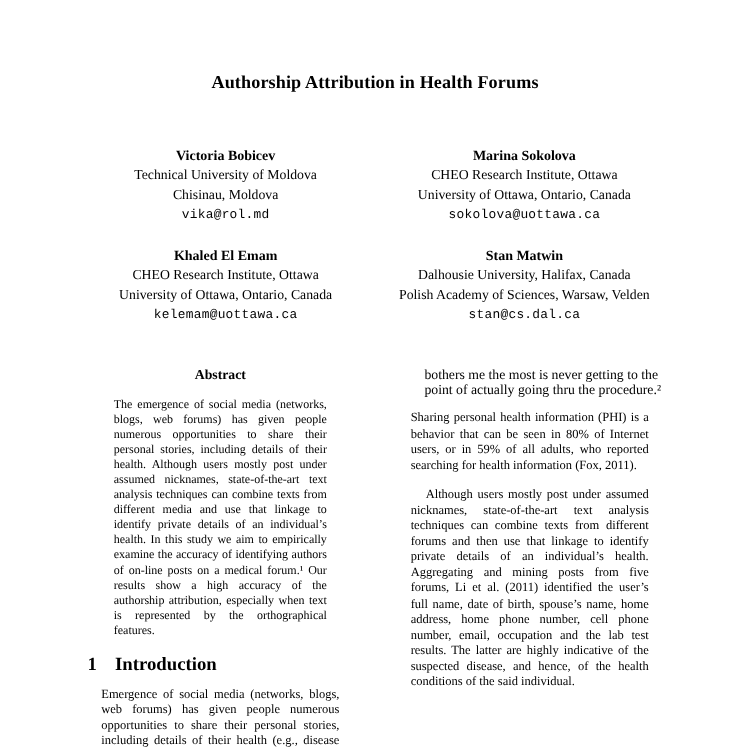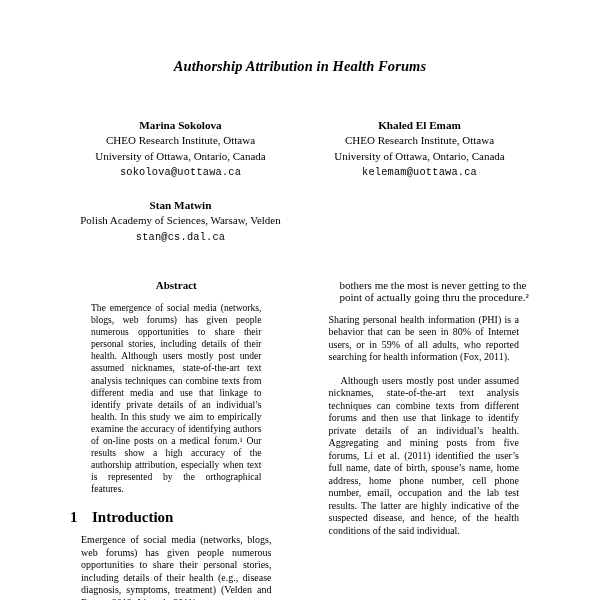--- a/index.html
+++ b/index.html
@@ -7,21 +7,21 @@
   body {
     width:600px; height:600px; overflow:hidden;
     font-family:"Liberation Serif", serif; color:#000;
   }
   .page {
     width:600px; height:600px; overflow:hidden;
     padding:58px 70px 0 70px; background:#fff;
   }
   .title {
     text-align:center; font-size:14.5px; font-weight:bold;
-    letter-spacing:0.1px; margin-bottom:42px;font-style:italic;
+    letter-spacing:0.1px; margin-bottom:42px;
   }
   .authors {
     display:grid; grid-template-columns:1fr 1fr;
     column-gap:18px; row-gap:17px;
     text-align:center; margin-bottom:34px;
   }
   .author .name  { font-weight:bold; font-size:11.2px; line-height:16px; }
   .author .affil { font-size:11px; line-height:15.5px; }
   .author .email {
     font-family:"Liberation Mono", monospace;
@@ -46,37 +46,44 @@
 </style>
 </head>
 <body>
 
 <div class="page">
 
   <h1 class="title">Authorship Attribution in Health Forums</h1>
 
   <div class="authors">
 
+    <div class="author">
+      <div class="name">Victoria Bobicev</div>
+      <div class="affil">Technical University of Moldova</div>
+      <div class="affil">Chisinau, Moldova</div>
+      <div class="email">vika@rol.md</div>
+    </div>
 
     <div class="author">
       <div class="name">Marina Sokolova</div>
       <div class="affil">CHEO Research Institute, Ottawa</div>
       <div class="affil">University of Ottawa, Ontario, Canada</div>
       <div class="email">sokolova@uottawa.ca</div>
     </div>
 
     <div class="author">
       <div class="name">Khaled El Emam</div>
       <div class="affil">CHEO Research Institute, Ottawa</div>
       <div class="affil">University of Ottawa, Ontario, Canada</div>
       <div class="email">kelemam@uottawa.ca</div>
     </div>
 
     <div class="author">
       <div class="name">Stan Matwin</div>
+      <div class="affil">Dalhousie University, Halifax, Canada</div>
       <div class="affil">Polish Academy of Sciences, Warsaw, Velden</div>
       <div class="email">stan@cs.dal.ca</div>
     </div>
 
   </div>
 
   <div class="columns">
 
     <div class="col">
       <div class="abstract-heading">Abstract</div>

